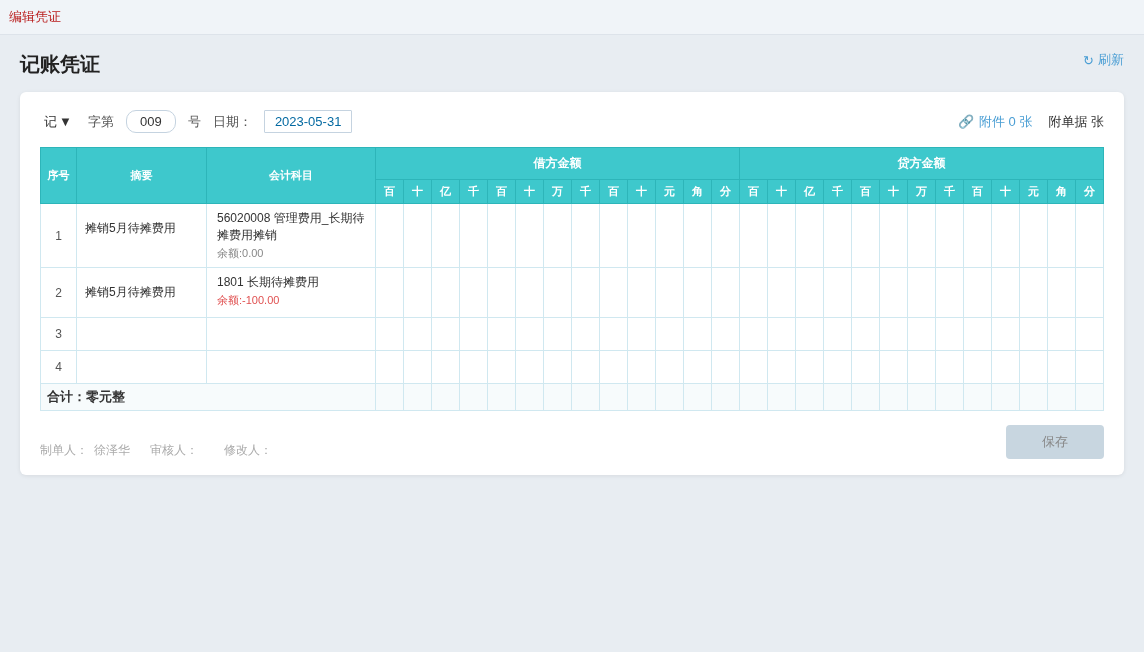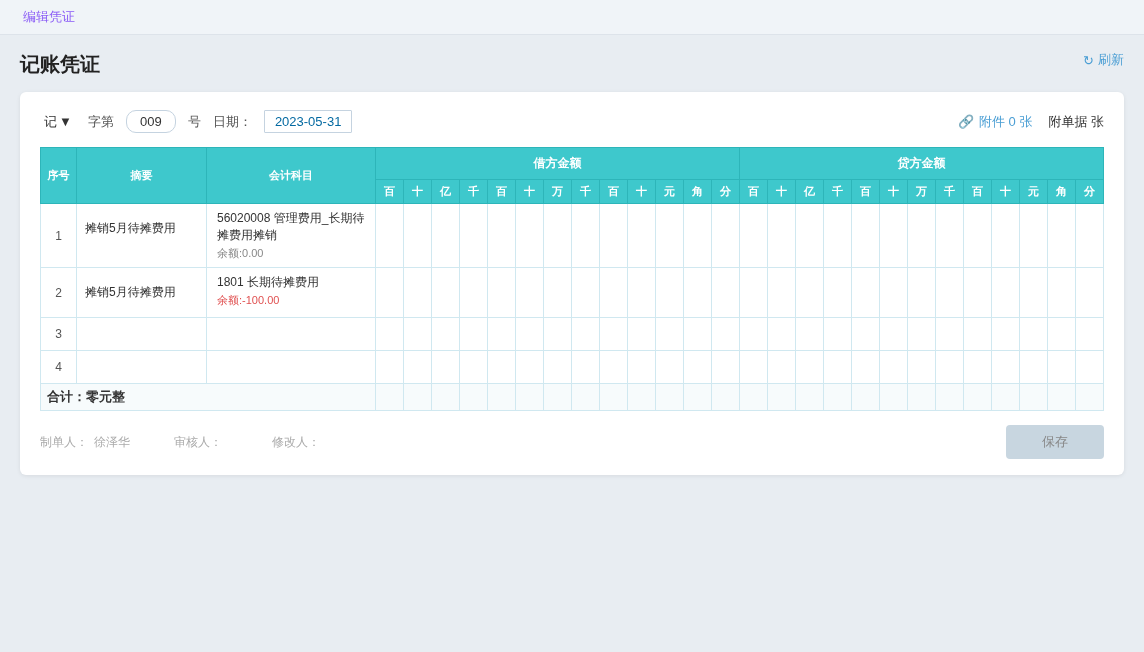--- a/index.html
+++ b/index.html
@@ -7,23 +7,23 @@
       font-family: "Microsoft YaHei", "PingFang SC", sans-serif;
       font-size: 13px;
       background: #e8edf2;
       width: 1144px;
       height: 652px;
       overflow: hidden;
     }
 
     .window-title-bar {
       background: #f0f4f8;
-      padding: 8px 23px;
-      font-size: 13px;
-      color: #8b5cf6;
+      padding: 8px 9px;
+      font-size: 13px;
+      color: #b91c1c;
       border-bottom: 1px solid #dde3ea;
     }
 
     .main-content {
       padding: 16px 20px;
       background: #e8edf2;
       height: calc(652px - 33px);
       overflow-y: auto;
     }
 
@@ -193,22 +193,22 @@
     .total-row td {
       background: #f7fbfc;
       padding: 10px 12px;
       font-size: 13px;
       font-weight: bold;
       color: #333;
     }
 
     .footer-row {
       display: flex;
-      align-items: center;
-      gap: 44px;
+      align-items: flex-end;
+      gap: 20px;
       margin-top: 14px;
       color: #aaa;
       font-size: 12px;
     }
 
     .footer-field {
       display: flex;
       align-items: center;
       gap: 6px;
     }

